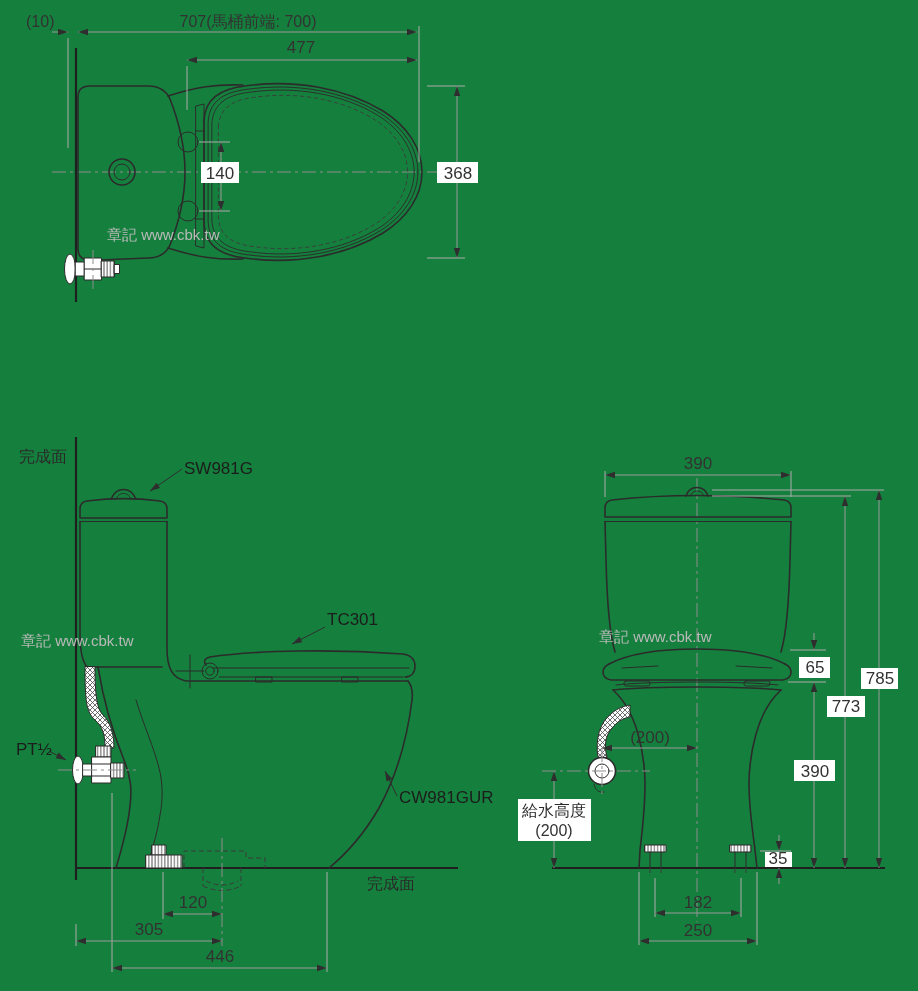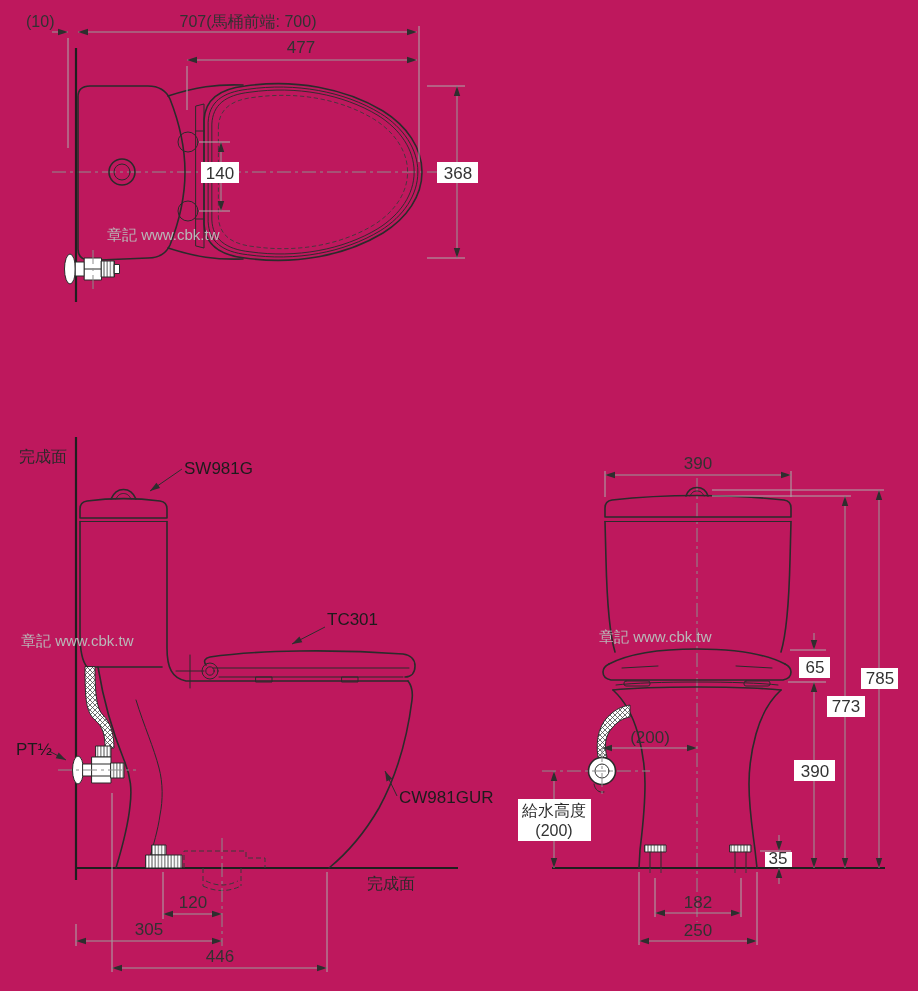--- a/index.html
+++ b/index.html
@@ -1,16 +1,16 @@
 <!DOCTYPE html>
 <html><head>
 <meta charset="utf-8">
 <style>
   html,body{margin:0;padding:0;background:#ffffff;}
-  .stage{width:918px;height:991px;position:relative;background:#be185d;overflow:hidden;}
+  .stage{width:918px;height:991px;position:relative;background:#15803d;overflow:hidden;}
   svg{display:block;font-family:"Liberation Sans","DejaVu Sans",sans-serif;}
   
   .ol{stroke:#2b2b2b;stroke-width:1.6;fill:none;stroke-linecap:round;stroke-linejoin:round;}
   .ol2{stroke:#2b2b2b;stroke-width:1;fill:none;stroke-linecap:round;stroke-linejoin:round;}
   .thick{stroke:#1f1f1f;stroke-width:2.2;fill:none;stroke-linecap:butt;}
   
   .dim{stroke:#9a9a9a;stroke-width:1;fill:none;}
   .wit{stroke:#ababab;stroke-width:1;fill:none;}
   .cl{stroke:#8d8d8d;stroke-width:1;fill:none;stroke-dasharray:14 4 3 4;}
   .hid{stroke:#3a3a3a;stroke-width:1;fill:none;stroke-dasharray:5 3;}

